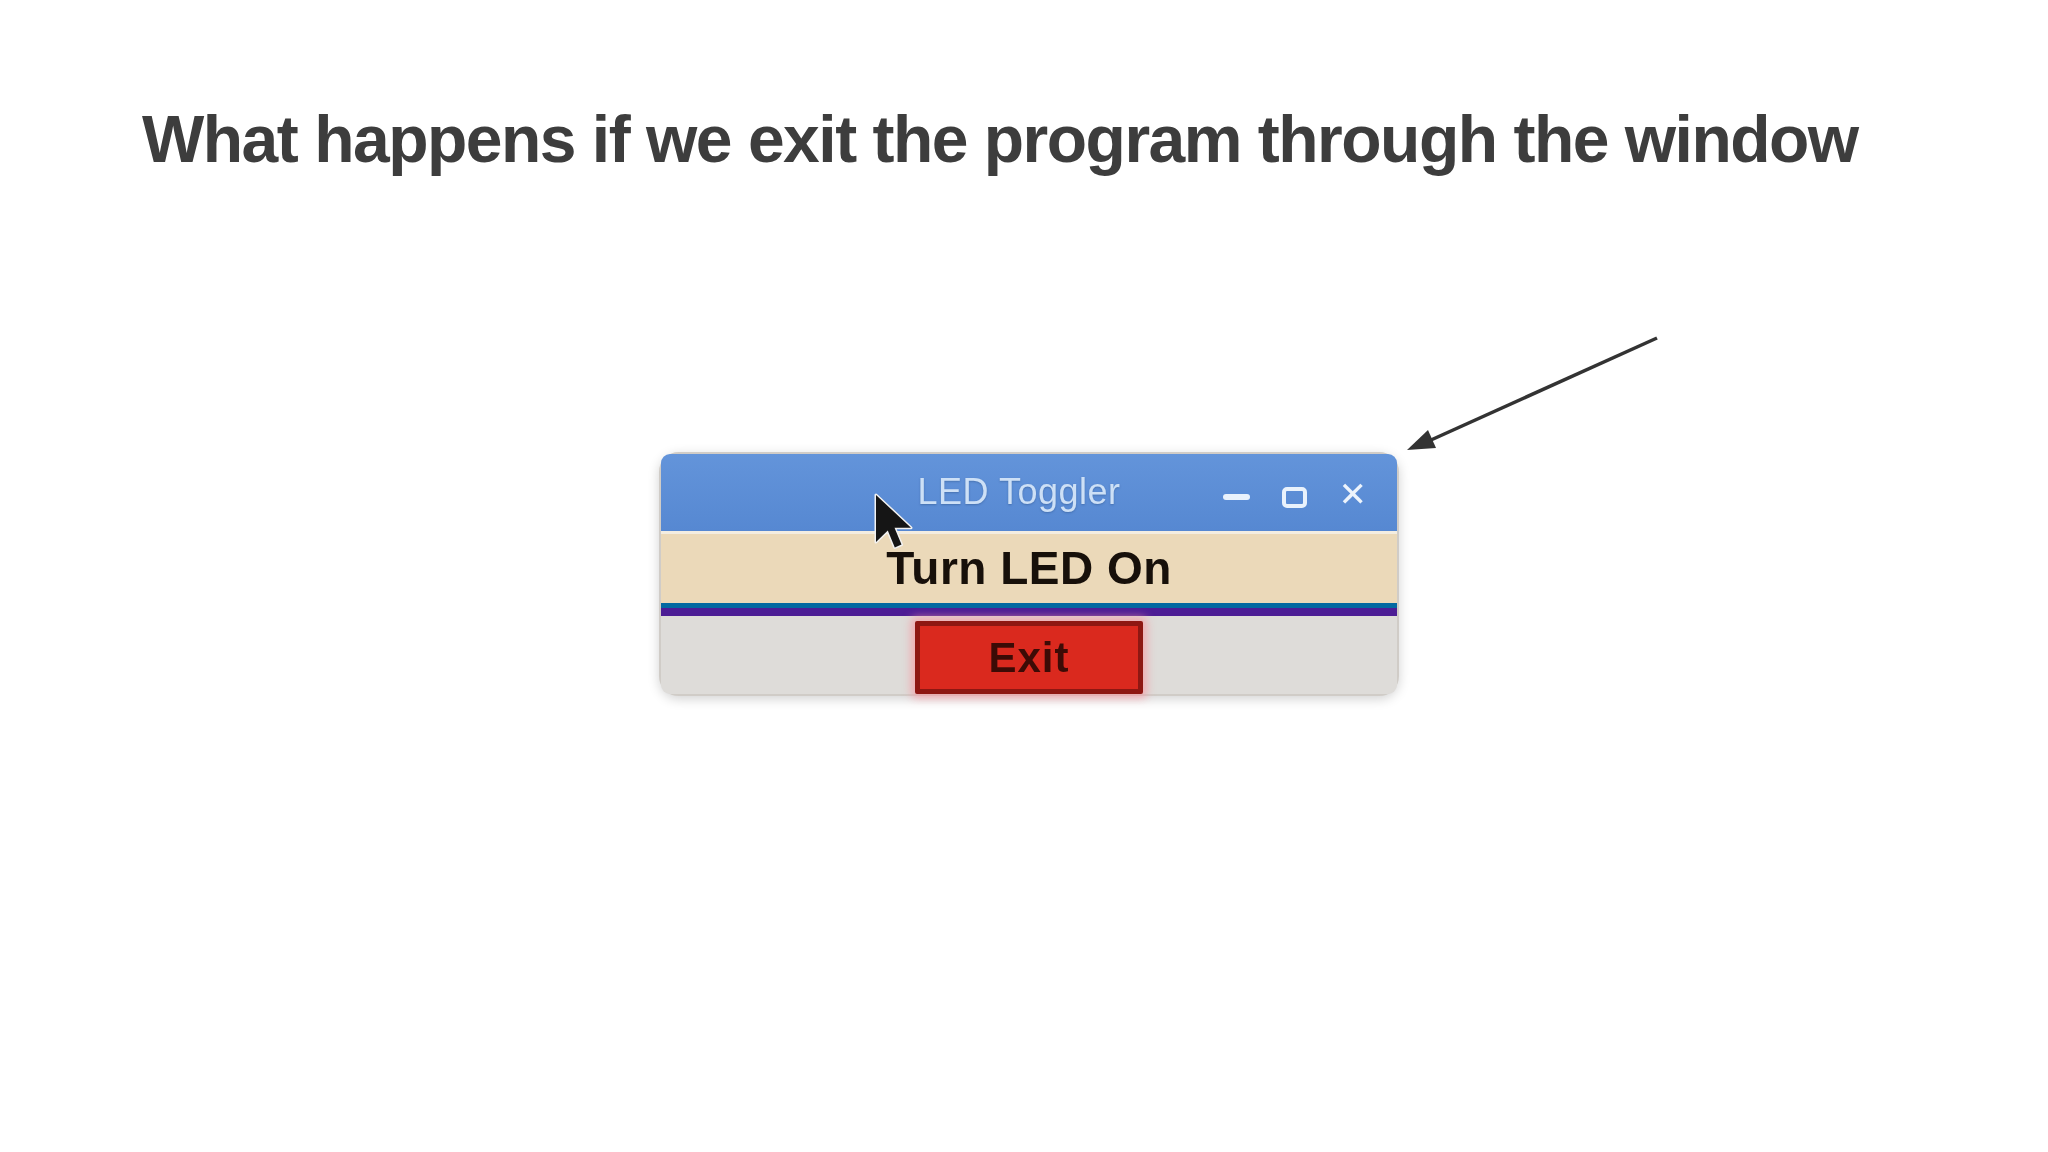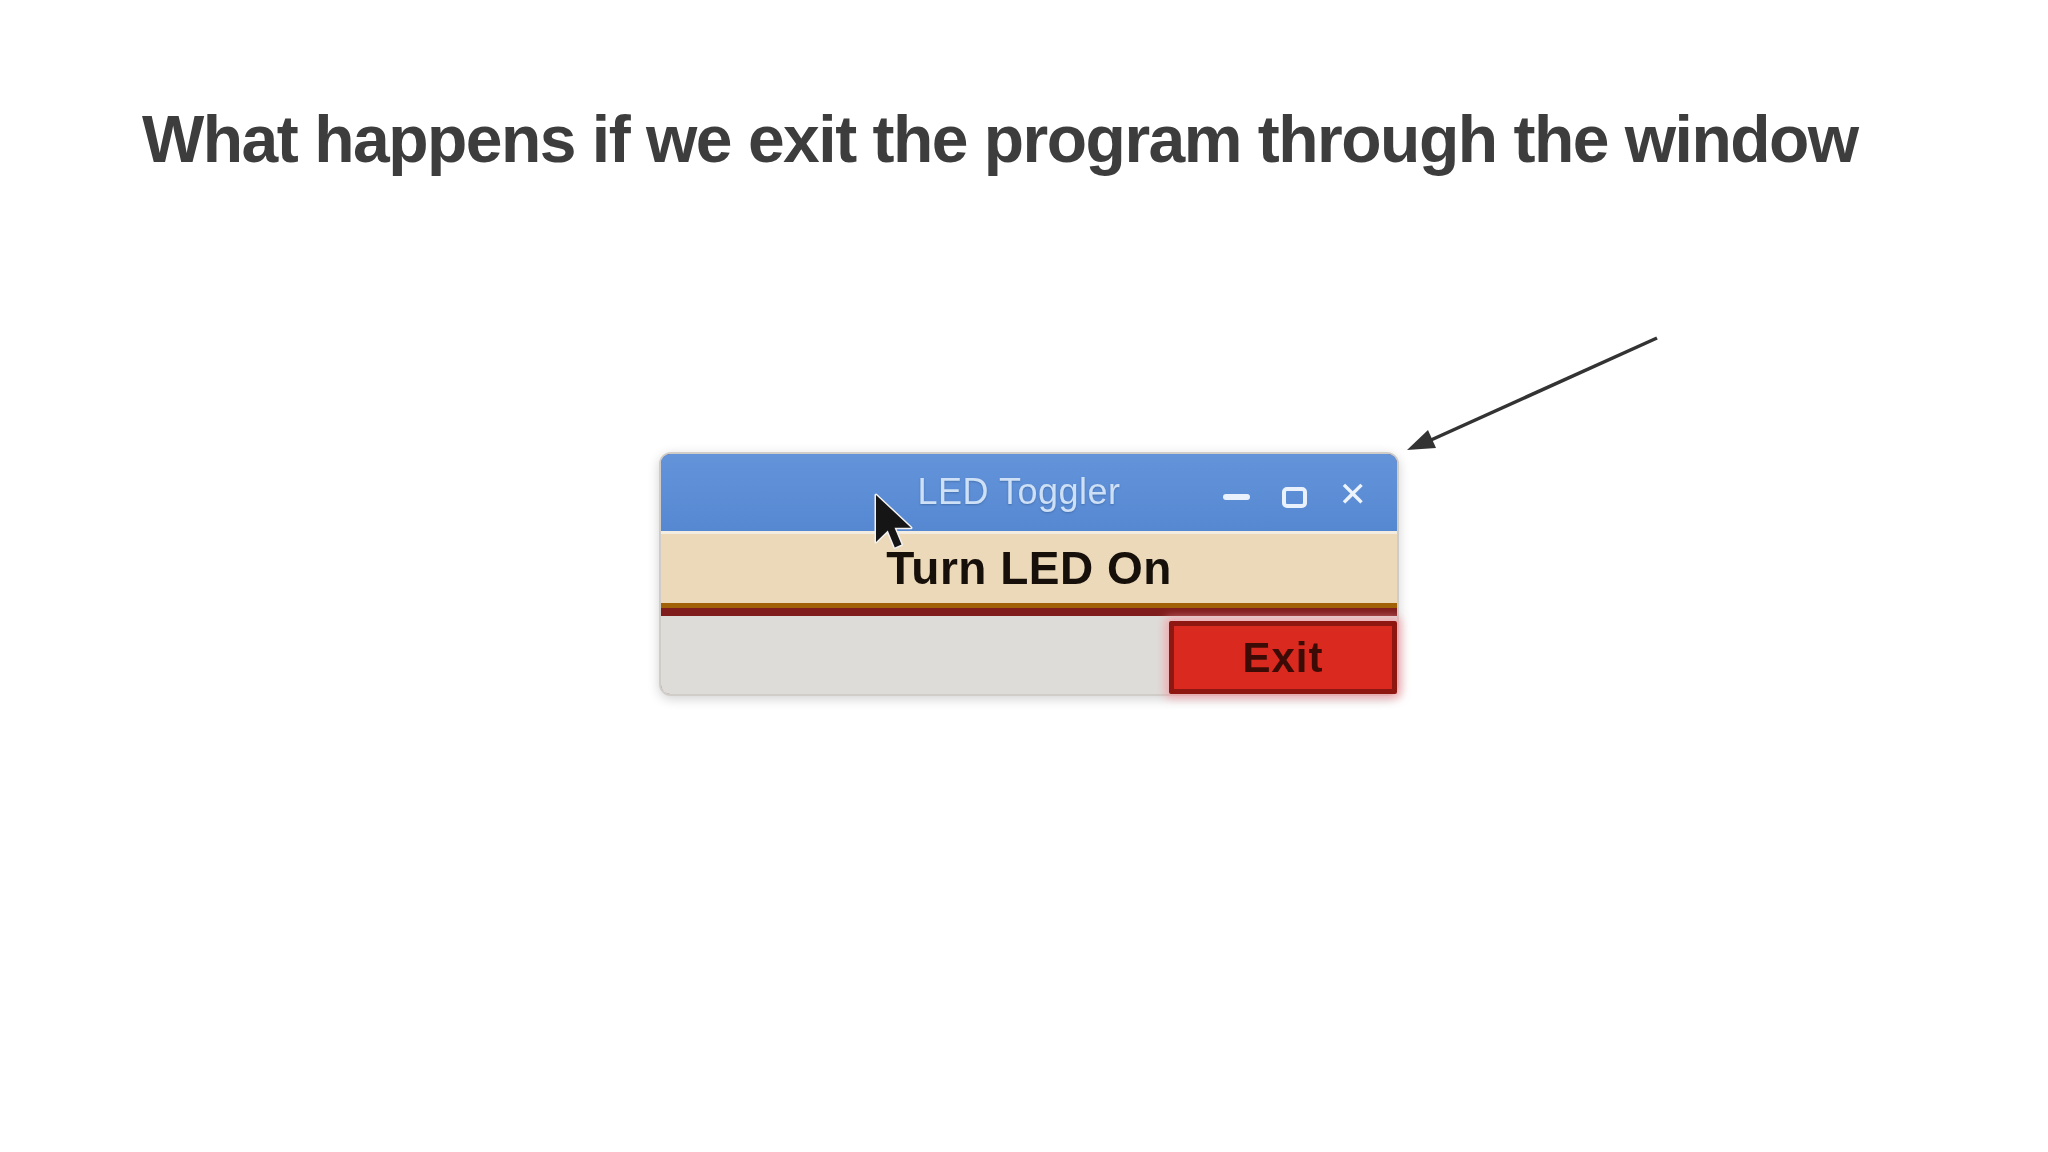--- a/index.html
+++ b/index.html
@@ -45,22 +45,22 @@
   }
 
   
   .app-window {
     position: absolute;
     left: 659px;
     top: 452px;
     width: 740px;
     height: 244px;
     border: 2px solid #d0ccc7;
-    border-radius: 12px;
-    background: #7f1d1d;
+    border-radius: 20px;
+    background: #4c1d95;
     box-shadow: 0 3px 12px rgba(0,0,0,0.18);
     display: flex;
     flex-direction: column;
   }
   .titlebar {
     position: relative;
     height: 78px;
     background: linear-gradient(#6394da, #5688d2);
     border-radius: 9px 9px 0 0;
     display: flex;
@@ -87,38 +87,38 @@
   .ctrl { display: flex; align-items: center; justify-content: center; cursor: default; }
   .min-bar  { width: 27px; height: 6px; background: #e9f2fc; border-radius: 3px; }
   .max-box  { width: 25px; height: 21px; border: 4px solid #e9f2fc; border-radius: 5px; }
   .close-x  { font-size: 34px; font-weight: 700; color: #edf4fc; line-height: 1;
               font-family: "DejaVu Sans", "Liberation Sans", sans-serif; margin-top: -6px; }
 
   .toggle-row {
     height: 78px;
     background: #ebd9b9;
     border-top: 3px solid #f3ede1;
-    border-bottom: 5px solid #a16207;
+    border-bottom: 5px solid #0369a1;
     display: flex;
     align-items: center;
     justify-content: center;
     cursor: pointer;
   }
   .toggle-row span {
     font-size: 46px;
     font-weight: 700;
     color: #17100a;
     letter-spacing: 0.5px;
   }
   .body-row {
     flex: 1;
     background: #dedcd9;
     border-radius: 0 0 9px 9px;
     display: flex;
-    justify-content: flex-end;
+    justify-content: center;
     align-items: flex-start;
     margin-top: 8px;
   }
   .exit-btn {
     margin-top: 5px;
     width: 228px;
     height: 73px;
     background: #da291e;
     border: 5px solid #8e1712;
     border-radius: 2px;

